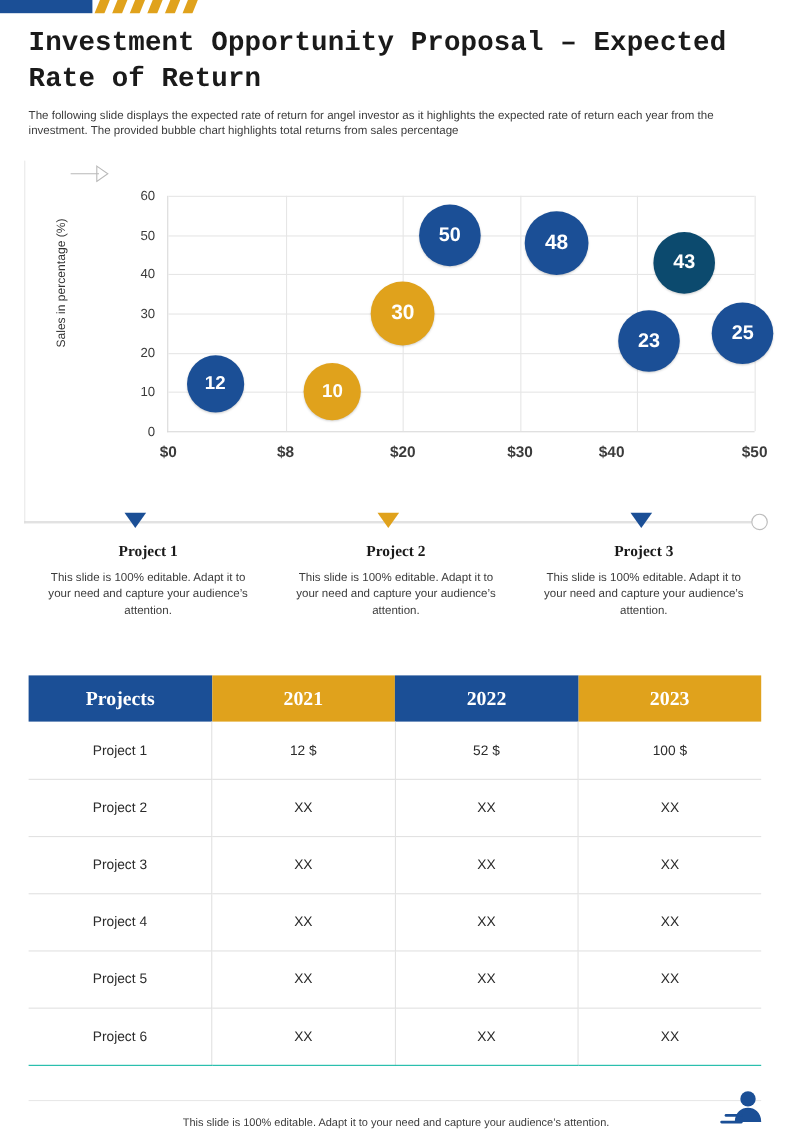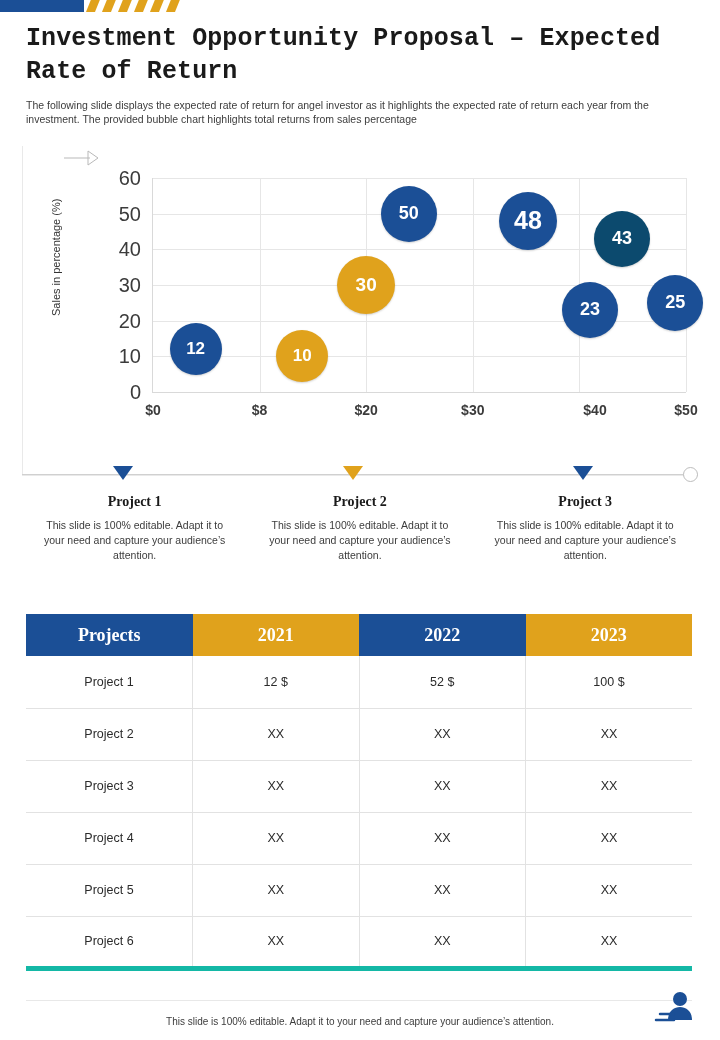--- a/index.html
+++ b/index.html
@@ -106,21 +106,21 @@
   }
   .gridh {
     position: absolute; left: 0; right: 0;
     height: 1px; background: #e6e6e6;
   }
   .ytick {
     position: absolute;
     right: 100%;
     margin-right: 12px;
     transform: translateY(-50%);
-    font-size: 20px;
+    font-size: 12px;
     color: #3b3b3b;
     font-family: "Liberation Sans", sans-serif;
     margin-left: 29px;
   }
   .xtick {
     position: absolute;
     top: 100%;
     margin-top: 10px;
     transform: translateX(-50%);
     font-size: 14px;
@@ -215,21 +215,21 @@
   thead th.c-gold { background: #e0a21c; }
   tbody td {
     height: 52px;
     text-align: center;
     font-size: 12.5px;
     color: #2b2b2b;
     border-bottom: 1px solid #e2e2e2;
     border-right: 1px solid #e2e2e2;
   }
   tbody td:last-child { border-right: none; }
-  tbody tr:last-child td { border-bottom: 5px solid #14b8a6; }
+  tbody tr:last-child td { border-bottom: 1px solid #14b8a6; }
 
   
   .footer-note {
     position: absolute;
     left: 0; top: 1016px;
     width: 720px;
     text-align: center;
     font-size: 10px;
     color: #3c3c3c;
   }
@@ -292,28 +292,28 @@
       <div class="gridh" style="top: 0px;"></div>
       <div class="ytick" style="top: 0px;">60</div>
       <div class="xtick" style="left: 0px;">$0</div>
       <div class="gridv" style="left: 106.6px;"></div>
       <div class="xtick" style="left: 106.6px;">$8</div>
       <div class="gridv" style="left: 213.2px;"></div>
       <div class="xtick" style="left: 213.2px;">$20</div>
       <div class="gridv" style="left: 319.8px;"></div>
       <div class="xtick" style="left: 319.8px;">$30</div>
       <div class="gridv" style="left: 426.4px;"></div>
-      <div class="xtick" style="left: 442px;">$40</div>
+      <div class="xtick" style="left: 403px;">$40</div>
       <div class="gridv" style="left: 533px;"></div>
       <div class="xtick" style="left: 533px;">$50</div>
       <div class="bubble" style="left: 42.64px; top: 171.2px; width: 52px; height: 52px; background: rgb(27, 79, 150); font-size: 17px;">12</div>
       <div class="bubble" style="left: 149.24px; top: 178.333px; width: 52px; height: 52px; background: rgb(224, 162, 28); font-size: 17px;">10</div>
       <div class="bubble" style="left: 213.2px; top: 107px; width: 58px; height: 58px; background: rgb(224, 162, 28); font-size: 19px;">30</div>
       <div class="bubble" style="left: 255.84px; top: 35.6667px; width: 56px; height: 56px; background: rgb(27, 79, 150); font-size: 18px;">50</div>
-      <div class="bubble" style="left: 375px; top: 42.8px; width: 58px; height: 58px; background: rgb(27, 79, 150); font-size: 25px; text-align: center;">48</div>
+      <div class="bubble" style="left: 353px; top: 42.8px; width: 58px; height: 58px; background: rgb(27, 79, 150); font-size: 19px; text-align: center;">48</div>
       <div class="bubble" style="left: 437.06px; top: 131.967px; width: 56px; height: 56px; background: rgb(27, 79, 150); font-size: 18px;">23</div>
       <div class="bubble" style="left: 469.04px; top: 60.6333px; width: 56px; height: 56px; background: #0c4a6e; font-size: 18px;">43</div>
       <div class="bubble" style="left: 522.34px; top: 124.833px; width: 56px; height: 56px; background: rgb(27, 79, 150); font-size: 18px;">25</div>
     </div>
 </div>
 
 <div class="timeline">
   <div class="line"></div>
   <div class="endcap"></div>
   <div class="chev" style="left:15%">

